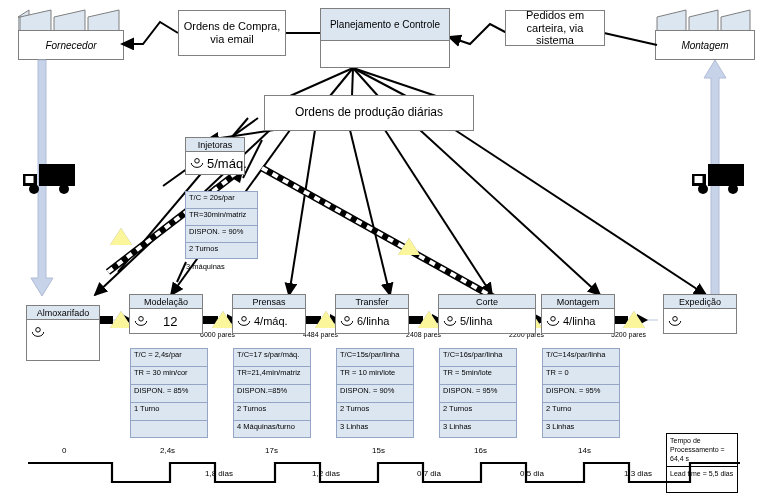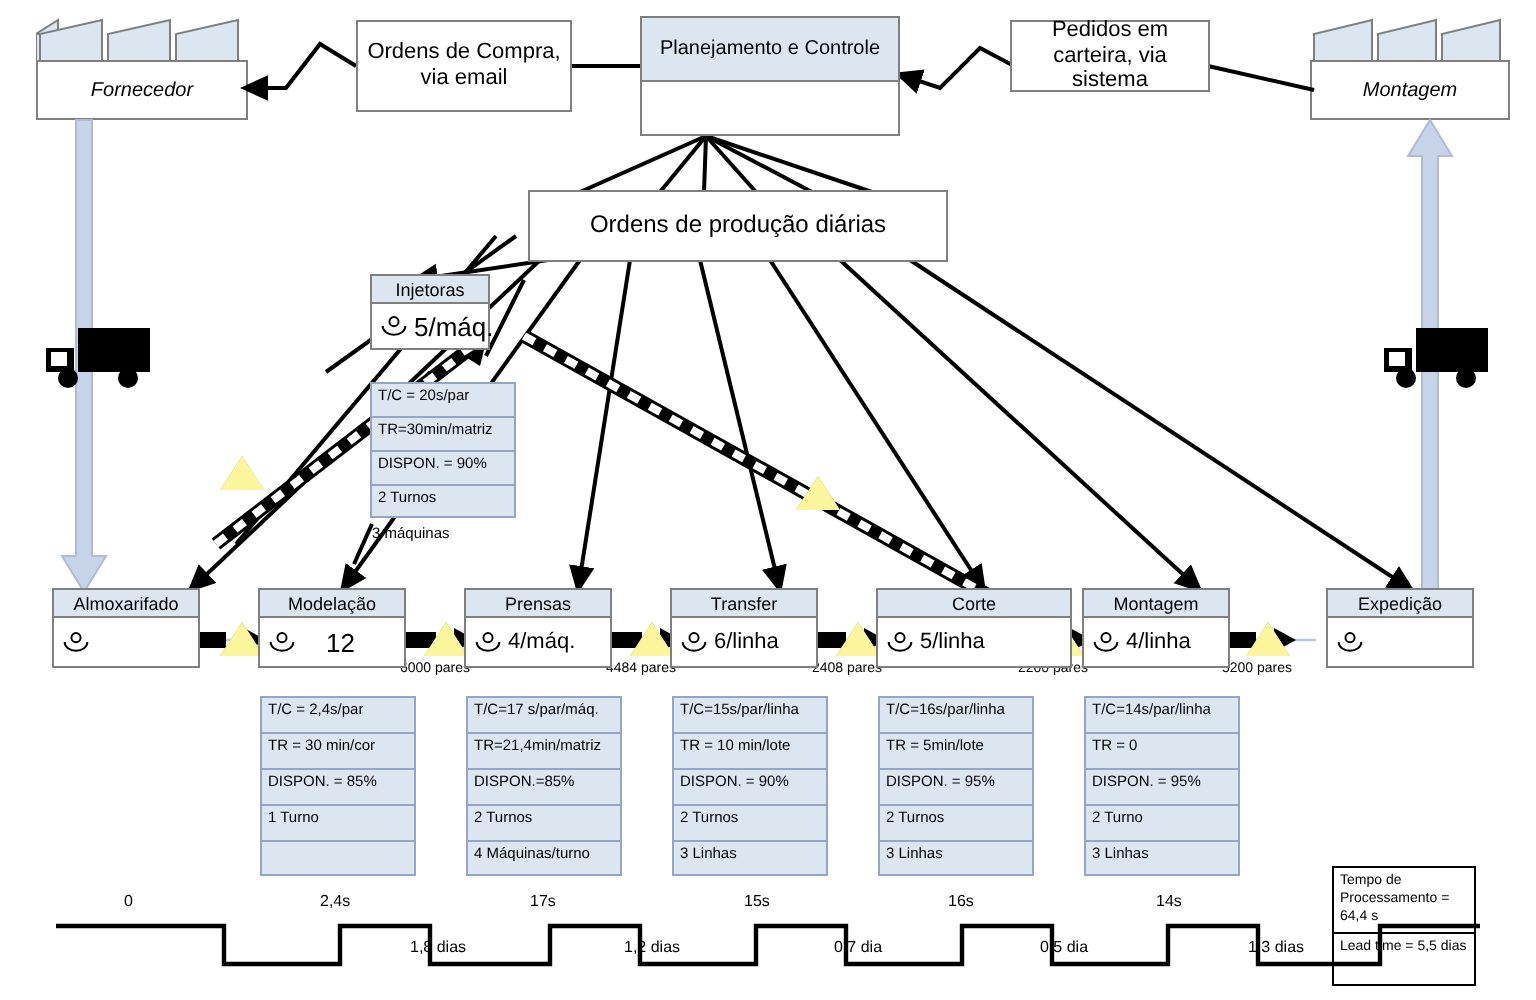--- a/index.html
+++ b/index.html
@@ -225,21 +225,21 @@
 
   <div class="tri z6" style="left:110px;top:228px;"></div>
   <div class="tri z6" style="left:398px;top:238px;"></div>
 
   <div class="lbl z6" style="left:200px;top:331px;">6000 pares</div>
   <div class="lbl z6" style="left:303px;top:331px;">4484 pares</div>
   <div class="lbl z6" style="left:406px;top:331px;">2408 pares</div>
   <div class="lbl z6" style="left:509px;top:331px;">2200 pares</div>
   <div class="lbl z6" style="left:611px;top:331px;">5200 pares</div>
 
-  <div class="proc" style="left:26px;top:294px;width:74px;height:40px;z-index:6;">
+  <div class="proc" style="left:26px;top:305px;width:74px;height:56px;z-index:6;">
     <div class="hd">Almoxarifado</div>
     <div class="bd" style="height:24px;">
       <svg class="op" viewBox="0 0 16 11">
         <circle cx="8" cy="3" r="2.6" fill="none" stroke="#000" stroke-width="1.1"></circle>
         <path d="M1.5,5.5 A6.5,5 0 0 0 14.5,5.5" fill="none" stroke="#000" stroke-width="1.1"></path>
       </svg>
       <span class="cnt"></span>
     </div>
   </div>
 

